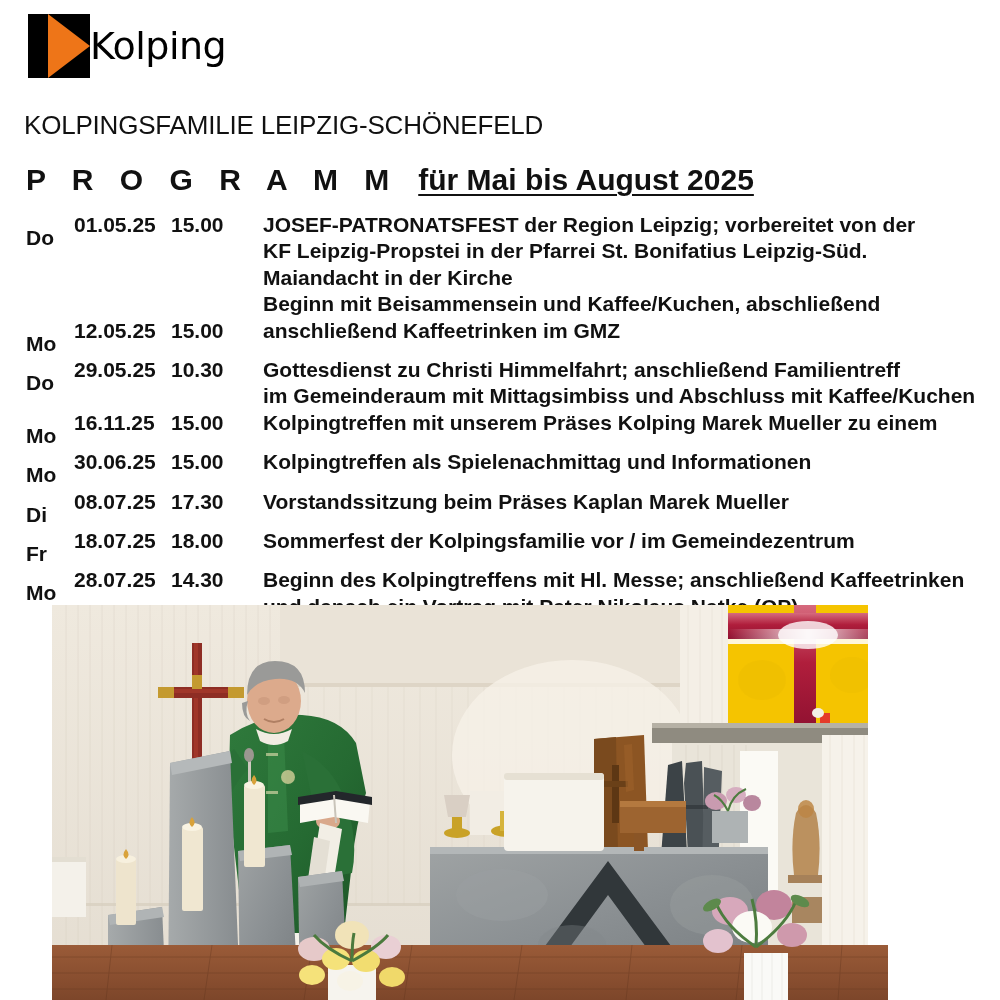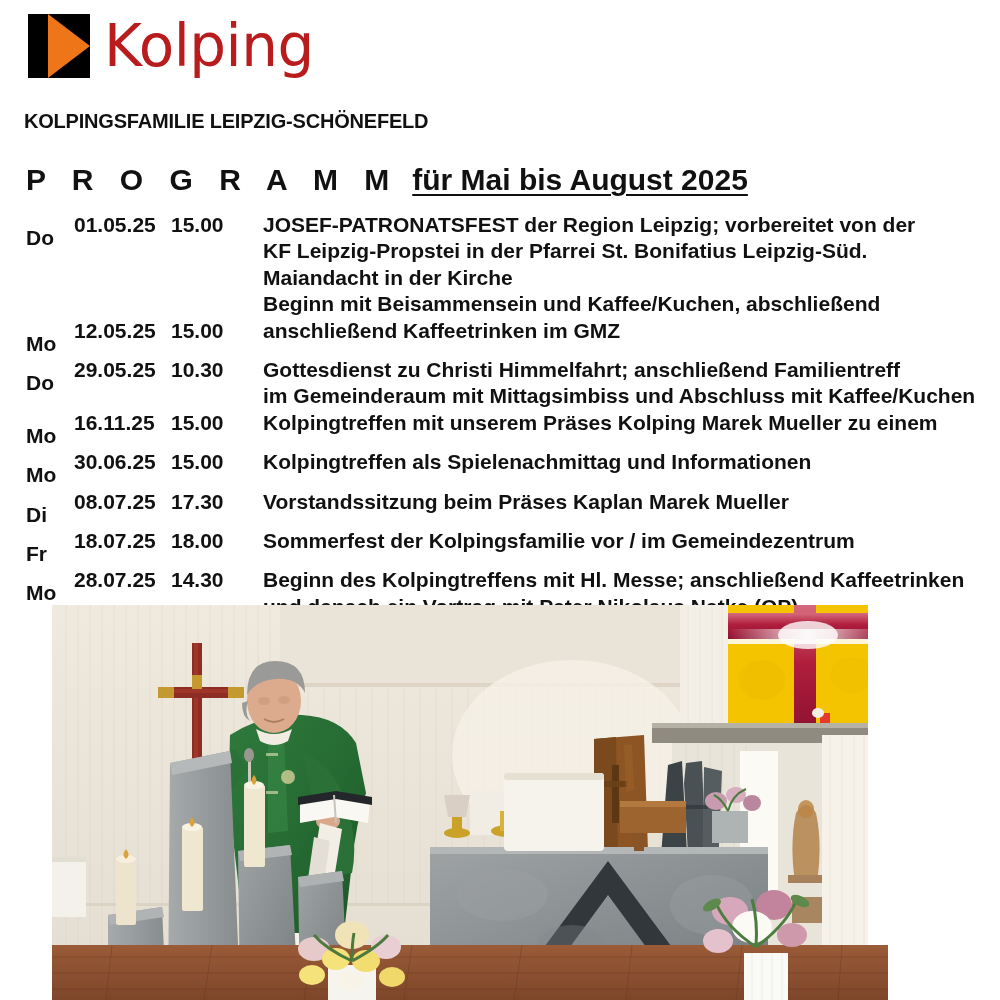--- a/index.html
+++ b/index.html
@@ -46,36 +46,35 @@
     position: absolute;
     right: 0;
     top: 0;
     width: 0;
     height: 0;
     border-top: 32px solid #000000;
     border-bottom: 32px solid #000000;
     border-left: 42px solid transparent;
   }
   .logo-word {
-    margin-left: 14px;
-    font-size: 58px;
+    font-size: 38px;
     line-height: 58px;
     font-weight: 400;
-    color: #b91c1c;
+    color: #000000;
     letter-spacing: -0.5px;
     font-family: "DejaVu Sans", sans-serif;
   }
 
   
   .org-title {
     position: absolute;
     left: 24px;
     top: 110px;
-    font-size: 20px;
-    font-weight: bold;
+    font-size: 26px;
+    font-weight: normal;
     letter-spacing: -0.2px;
     color: #111;
     white-space: nowrap;
   }
   .program-line {
     position: absolute;
     left: 26px;
     top: 163px;
     display: flex;
     align-items: baseline;
@@ -84,21 +83,21 @@
   .program-word {
     font-size: 30px;
     font-weight: bold;
     letter-spacing: 9px;
     color: #111;
   }
   .program-period {
     font-size: 30px;
     font-weight: bold;
     color: #111;
-    margin-left: 14px;
+    margin-left: 20px;
     text-decoration: underline;
     text-underline-offset: 4px;
     text-decoration-thickness: 2px;
   }
 
   
   .program-table {
     position: absolute;
     left: 26px;
     top: 212px;

